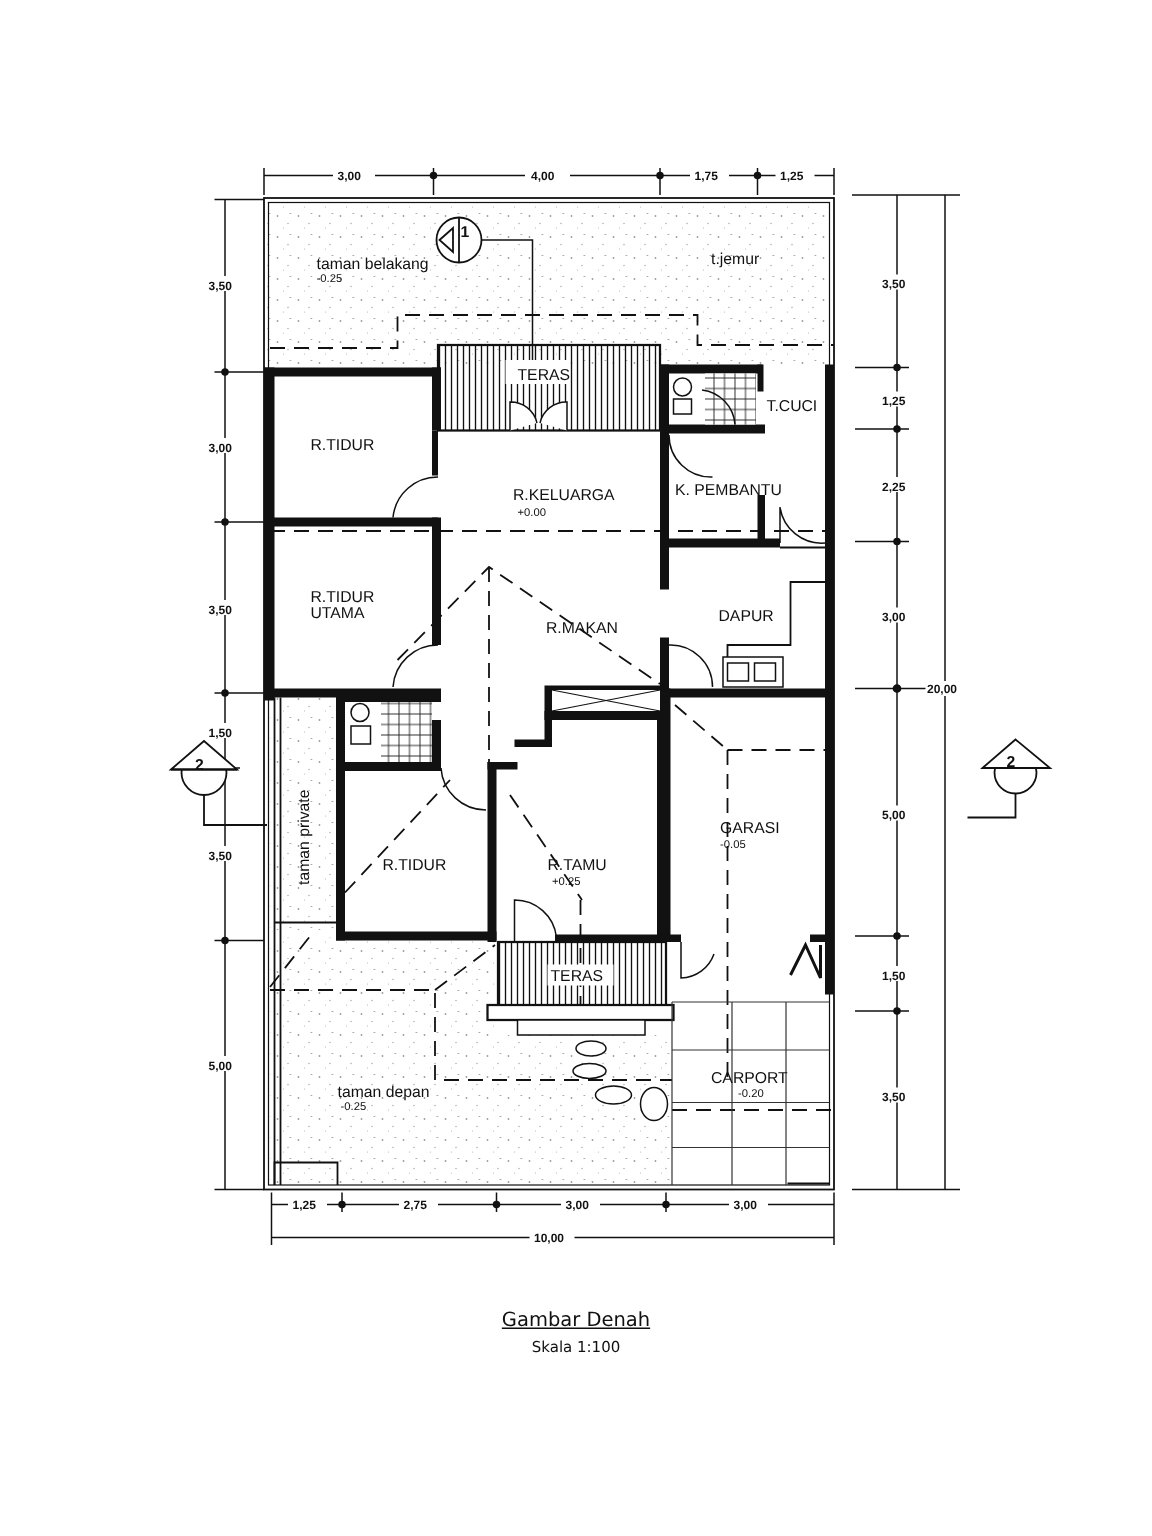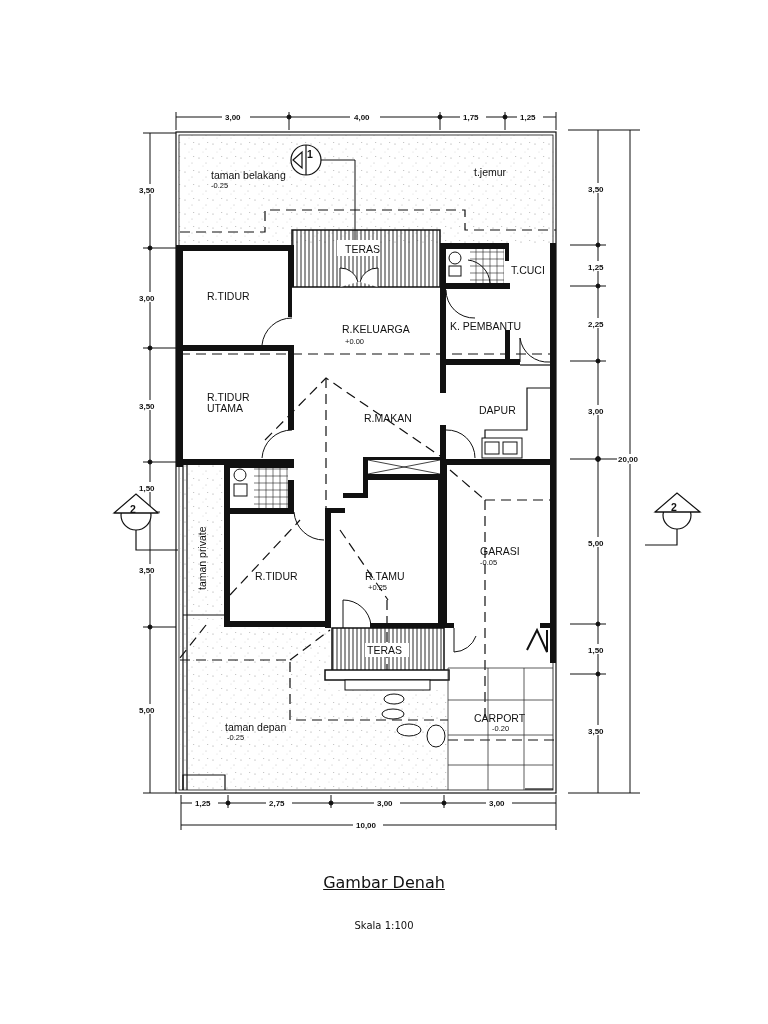--- a/index.html
+++ b/index.html
@@ -2,22 +2,22 @@
 <html><head>
 <meta charset="utf-8">
 <style>
   html, body { margin: 0; padding: 0; background: #ffffff; }
   body { width: 768px; height: 1024px; position: relative; overflow: hidden; font-family: "Liberation Sans", sans-serif; }
   #plan { position: absolute; left: 0; top: 0; width: 768px; height: 1024px; }
   .dim { font-family: "Liberation Sans", sans-serif; font-size: 8px; font-weight: bold; fill: #111; }
   .room { font-family: "Liberation Sans", sans-serif; font-size: 10.5px; fill: #111; }
   .lvl { font-family: "Liberation Sans", sans-serif; font-size: 7.5px; fill: #111; }
   .caption { position: absolute; left: 0; width: 768px; text-align: center; color: #111; }
-  .caption-title { top: 873px; font-family: "DejaVu Sans", sans-serif; font-size: 16px; text-decoration: underline; }
-  .caption-scale { top: 893px; font-family: "DejaVu Sans", sans-serif; font-size: 10px; margin-top: 27px; }
+  .caption-title { top: 873px; font-family: "DejaVu Sans", sans-serif; font-size: 13px; text-decoration: underline; }
+  .caption-scale { top: 893px; font-family: "DejaVu Sans", sans-serif; font-size: 10px; }
 </style>
 </head>
 <body>
 
 <svg id="plan" viewBox="0 0 768 1024" xmlns="http://www.w3.org/2000/svg">
   <defs>
     <pattern id="speckle" width="14" height="14" patternUnits="userSpaceOnUse">
       <circle cx="3" cy="4" r="0.6" fill="#9a9a9a"></circle>
       <circle cx="10" cy="9" r="0.5" fill="#aaaaaa"></circle>
       <circle cx="7" cy="12" r="0.4" fill="#b0b0b0"></circle>

